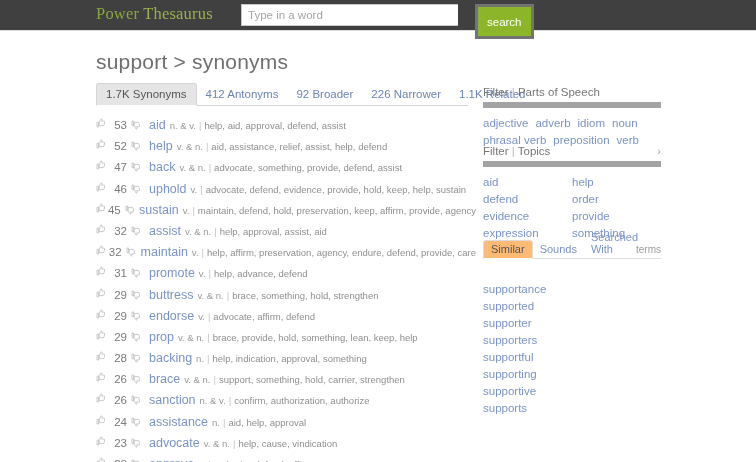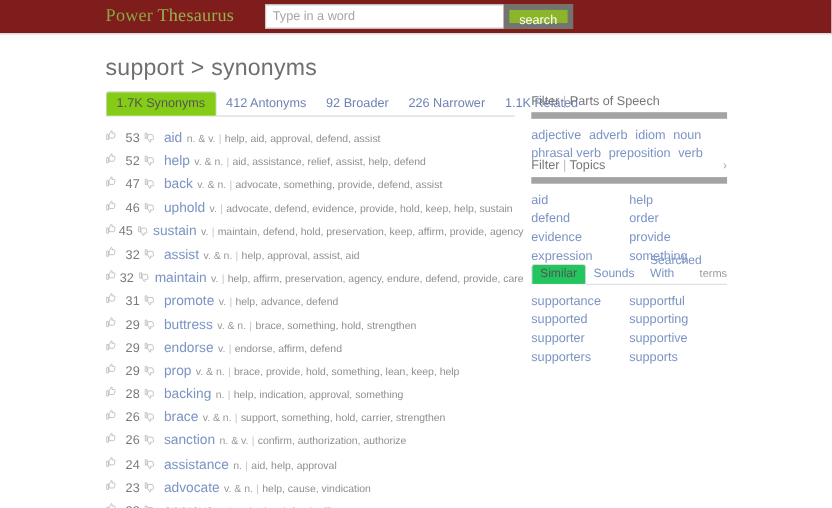--- a/index.html
+++ b/index.html
@@ -13,21 +13,21 @@
   }
   #page {
     position: relative;
     width: 756px; height: 462px;
     overflow: hidden;
   }
 
   
   .header {
     height: 31px;
-    background: #7f1d1d;
+    background: #404040;
     border-bottom: 1px solid #dcdcdc;
     display: flex;
     align-items: center;
     padding: 0 0 0 0;
     position: relative;
   }
   .logo {
     position: absolute;
     left: 96px;
     top: 4px;
@@ -36,38 +36,39 @@
     letter-spacing: 0.2px;
     font-family: "Liberation Serif", serif;
   }
   .logo .pt-thes { color: #9ab04e; }
   .search-wrap {
     position: absolute;
     left: 241px;
     top: 4px;
     display: flex;
     height: 22px;
+    gap: 17px;
   }
   .search-input {
     width: 217px;
     height: 22px;
     border: 1px solid #c9c9c9;
     border-right: none;
     padding: 0 6px;
     font-size: 11.5px;
     color: #999;
     outline: none;
     background: #fff;
   }
   .search-input::placeholder { color: #a5a5a5; }
   .search-btn {
-    height: 22px;
+    height: 35px;
     min-width: 42px;
     background: #8cb52a;
-    border: 5px solid #737373;
+    border: 3px solid #737373;
     color: #fff;
     font-size: 11.5px;
     padding: 0 9px;
     cursor: pointer;
     line-height: 20px;
   }
 
   
   .title {
     position: absolute;
@@ -95,21 +96,21 @@
     color: #6d84b4;
     padding: 3px 9px 4px 9px;
     cursor: pointer;
     white-space: nowrap;
     line-height: 14px;
   }
   .tab.active {
     color: #555;
     border: 1px solid #d5d5d5;
     border-bottom: 1px solid #ffffff;
-    background: #84cc16;
+    background: #e5e5e5;
     margin-bottom: -1px;
     border-radius: 3px 3px 0 0;
     padding: 3px 9px 4px 9px;
   }
 
   
   .syn-list {
     position: absolute;
     left: 96px;
     top: 118px;
@@ -207,21 +208,21 @@
     color: #7b94c4;
     padding: 2px 7px 3px 7px;
     cursor: pointer;
   }
   .mini-tab.active {
     color: #555;
     border: 1px solid #dddddd;
     border-bottom: 1px solid #fff;
     margin-bottom: -1px;
     border-radius: 3px 3px 0 0;
-    background: #22c55e;
+    background: #fdba74;
   }
   .mini-terms {
     position: absolute;
     right: 0;
     bottom: 3px;
     font-size: 10px;
     color: #9c9c9c;
     text-align: right;
   }
 </style>
@@ -412,21 +413,21 @@
         </span>
         <span class="votes">29</span>
         <span class="thumb thumb-down">
           <svg width="10" height="10" viewBox="0 0 10 10">
             <path d="M1 1h1.6v4.8H1zM3.2 5.8l2 3.4c.6 0 .9-.4.8-1l-.3-1.3h2.2c.5 0 .8-.4.7-.9l-.6-3c-.1-.4-.4-.6-.8-.6H3.2z" fill="none" stroke="#bdbdbd" stroke-width="0.8"></path>
           </svg>
         </span>
         <span class="word">endorse</span>
         <span class="pos">v.</span>
         <span class="bar">|</span>
-        <span class="assoc">endorse, affirm, defend</span>
+        <span class="assoc">advocate, affirm, defend</span>
       </div>
       <div class="syn-row">
         <span class="thumb">
           <svg width="10" height="10" viewBox="0 0 10 10">
             <path d="M1 4.2h1.6V9H1zM3.2 4.2l2-3.4c.6 0 .9.4.8 1l-.3 1.3h2.2c.5 0 .8.4.7.9l-.6 3c-.1.4-.4.6-.8.6H3.2z" fill="none" stroke="#bdbdbd" stroke-width="0.8"></path>
           </svg>
         </span>
         <span class="votes">29</span>
         <span class="thumb thumb-down">
           <svg width="10" height="10" viewBox="0 0 10 10">
@@ -573,21 +574,21 @@
     </div>
   </div>
 
   <div class="panel" style="top:239px;">
     <div class="mini-tabs">
       <div class="mini-tab active">Similar</div>
       <div class="mini-tab">Sounds</div>
       <div class="mini-tab">Searched With</div>
       <div class="mini-terms">terms</div>
     </div>
-    <div class="cols" style="margin-top:7px;">
+    <div class="cols" style="margin-top:22px;flex-direction:column;">
       <div class="col">
         <div>supportance</div>
         <div>supported</div>
         <div>supporter</div>
         <div>supporters</div>
       </div>
       <div class="col">
         <div>supportful</div>
         <div>supporting</div>
         <div>supportive</div>

